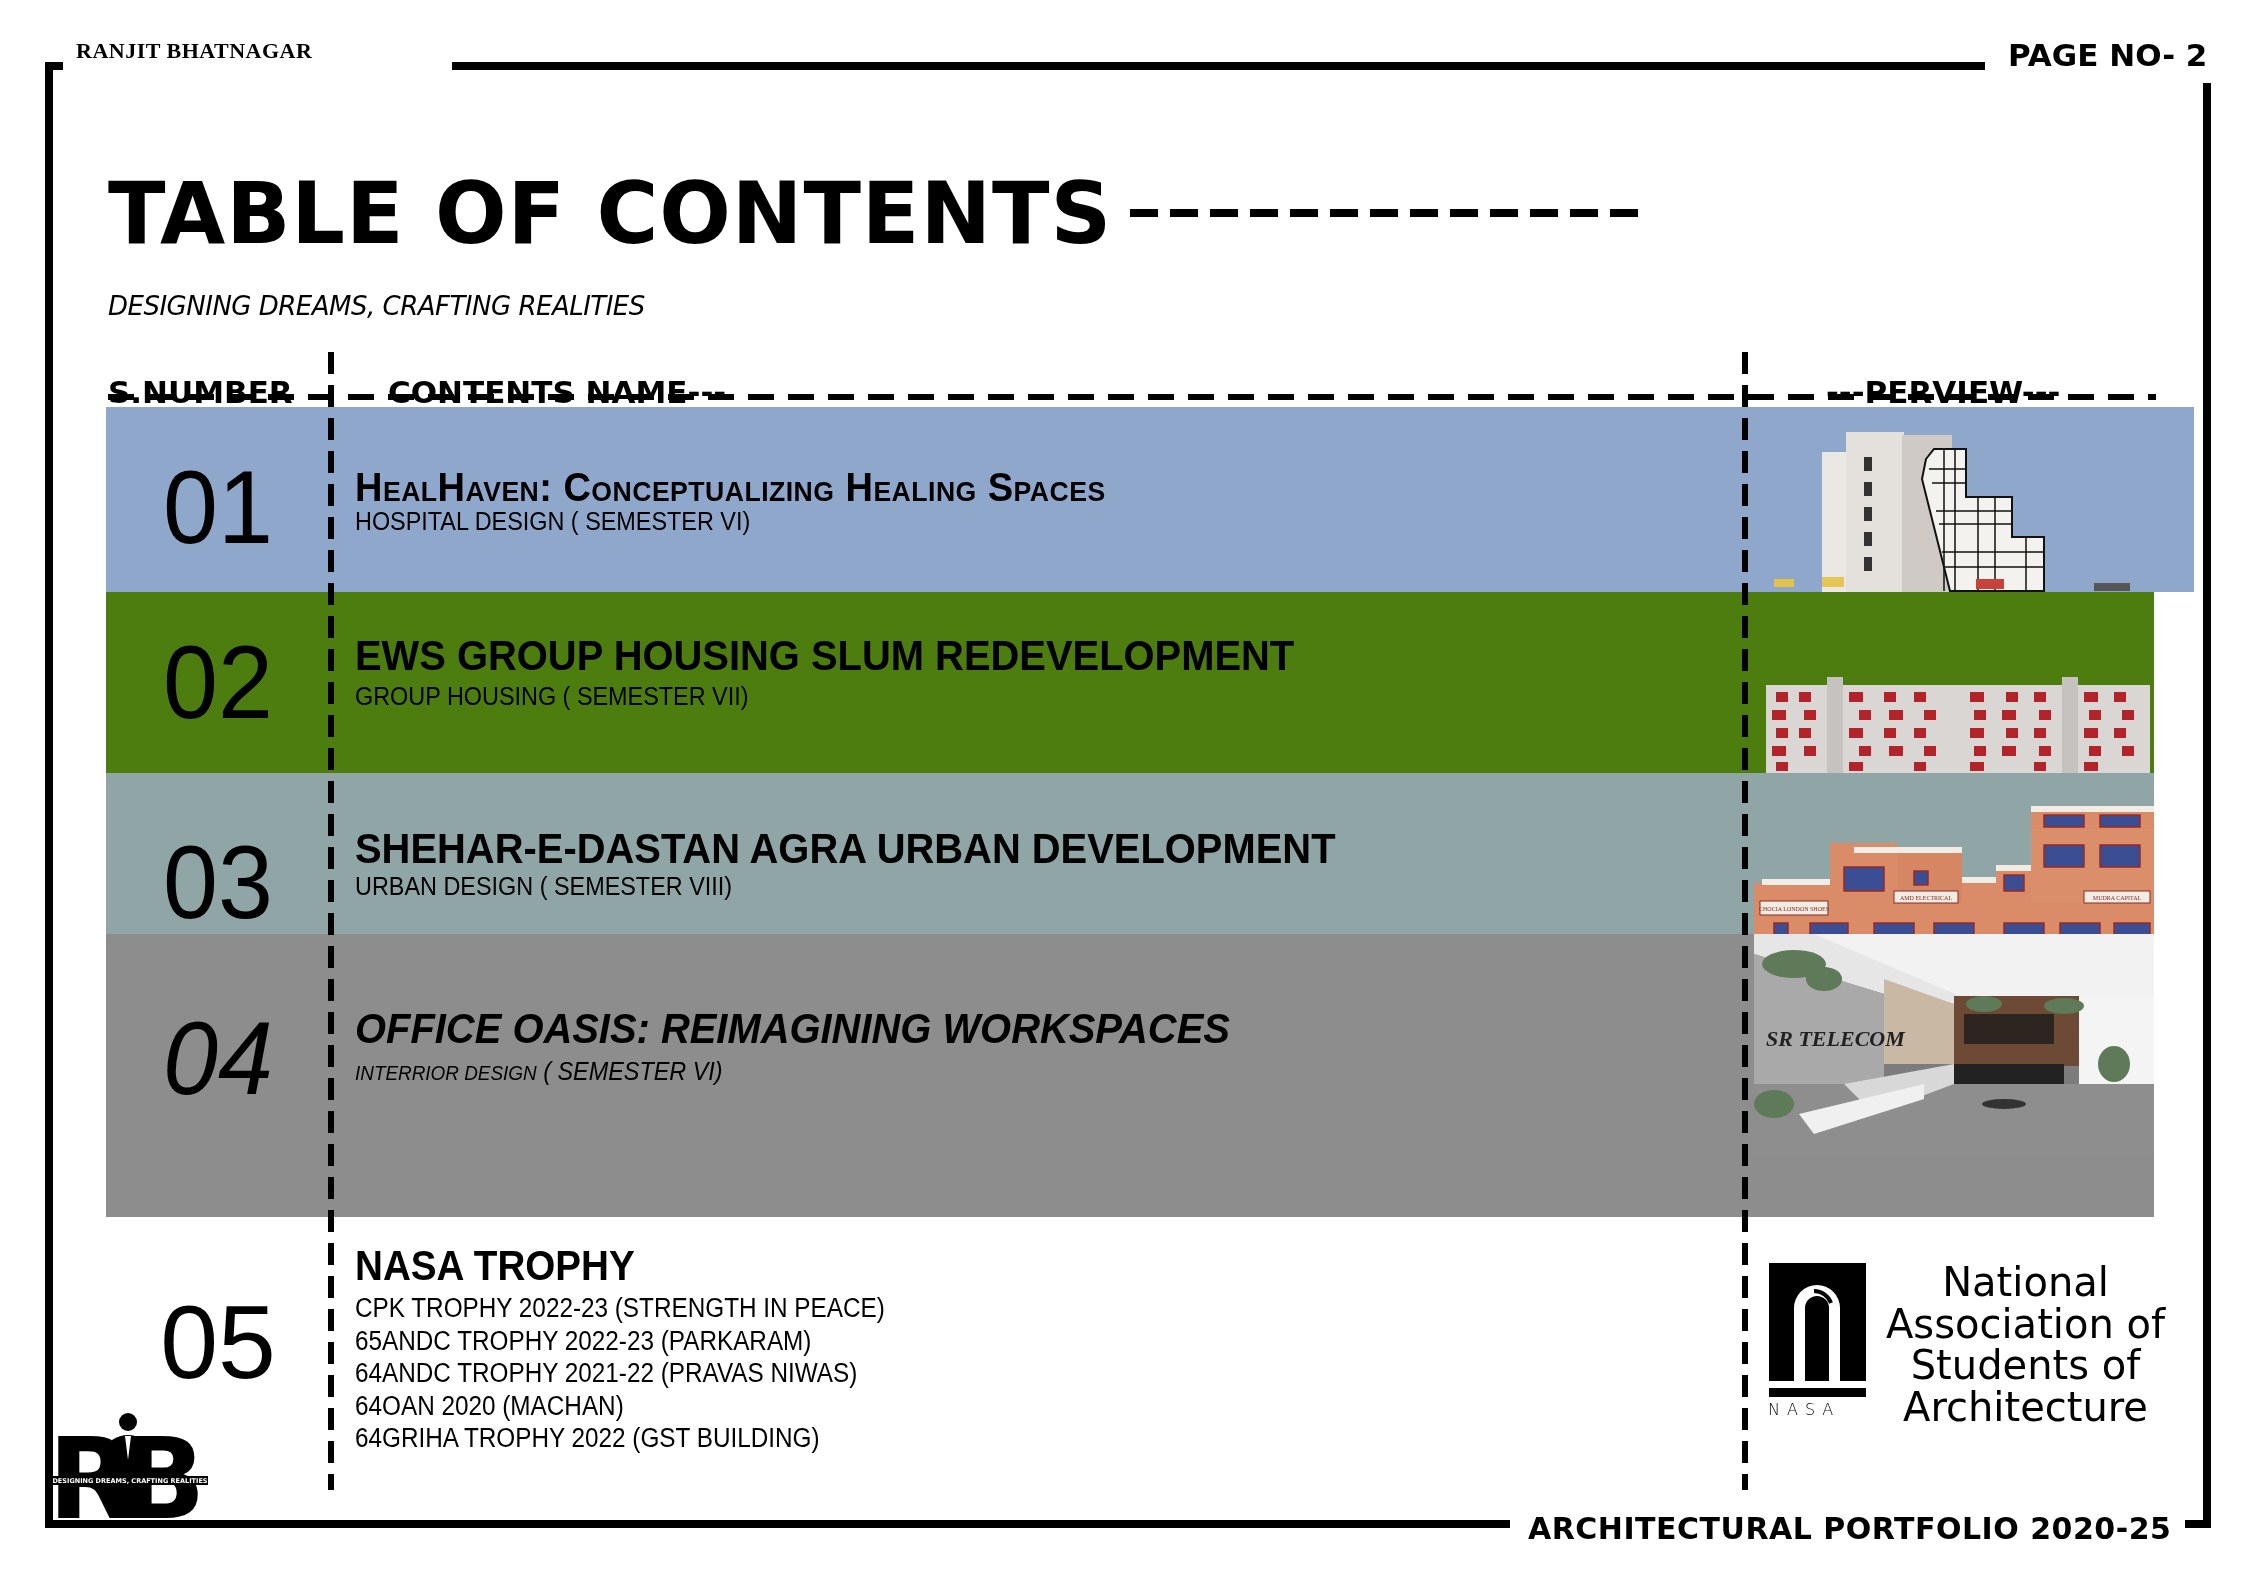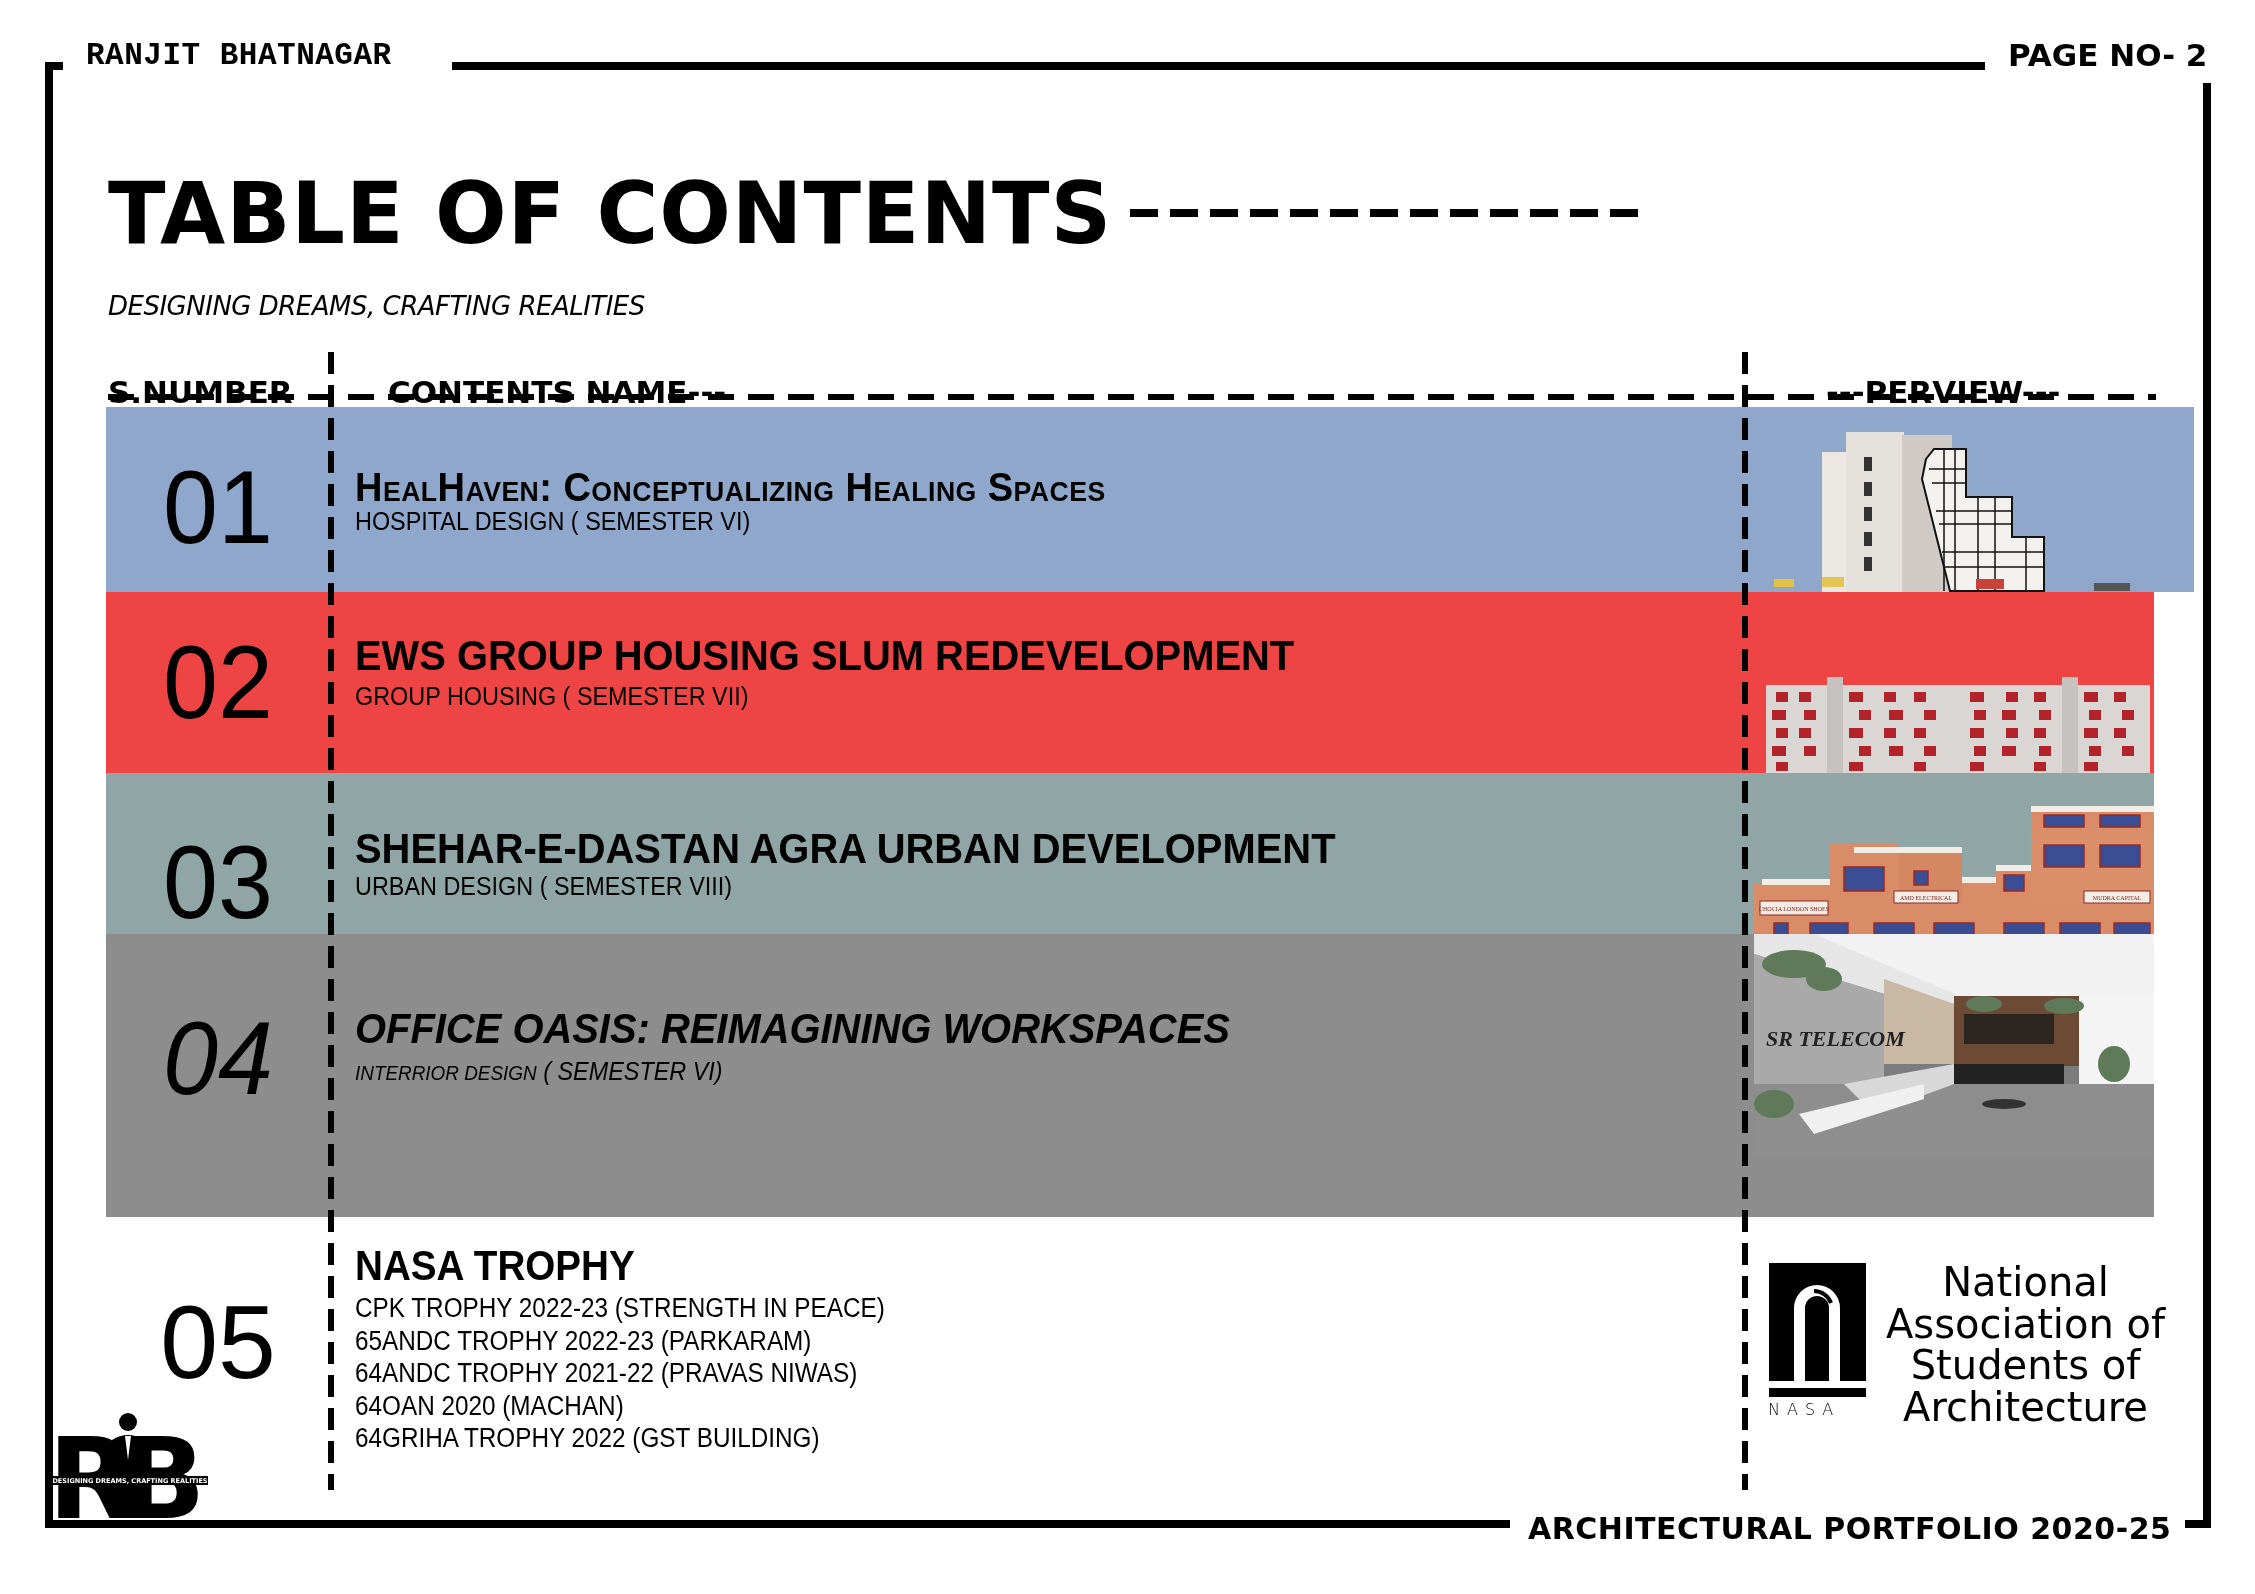--- a/index.html
+++ b/index.html
@@ -7,21 +7,21 @@
   .abs { position:absolute; }
 
   
   .frame-top-left-tick { left:45px; top:62px; width:18px; height:8px; background:#000; }
   .frame-left { left:45px; top:62px; width:8px; height:1466px; background:#000; }
   .frame-top-line { left:452px; top:62px; width:1533px; height:8px; background:#000; }
   .frame-right { left:2203px; top:83px; width:8px; height:1445px; background:#000; }
   .frame-bottom-left-line { left:45px; top:1520px; width:1465px; height:8px; background:#000; }
   .frame-bottom-right-tick { left:2185px; top:1520px; width:26px; height:8px; background:#000; }
 
-  .header-name { left:86px; top:40px; font-size:31px; font-weight:700; font-family:Liberation Mono, monospace; letter-spacing:0.5px; line-height:1; }
+  .header-name { left:76px; top:40px; font-size:22px; font-weight:700; font-family:Liberation Serif, serif; letter-spacing:0.5px; line-height:1; }
   .header-page { left:2008px; top:40px; font-size:31px; font-weight:700; font-family:"DejaVu Sans", sans-serif; line-height:1;text-align:center; }
   .footer-title { left:1528px; top:1514px; font-size:30px; font-weight:700; font-family:"DejaVu Sans", sans-serif; line-height:1; letter-spacing:0.5px; }
 
   .main-title { left:108px; top:170px; font-size:86px; font-weight:900; font-family:"DejaVu Sans", sans-serif; line-height:1; letter-spacing:1px; transform:scaleX(0.98); transform-origin:left; }
   .title-dashes { left:1130px; top:209px; width:520px; height:8px;
     background: repeating-linear-gradient(90deg, #000 0 28px, transparent 28px 40px); }
   .tagline { left:108px; top:293px; font-size:26px; font-style:italic; font-weight:300; font-family:"DejaVu Sans", sans-serif; line-height:1; letter-spacing:-0.5px; }
 
   .col-head { top:352px; font-size:31px; font-weight:700; font-family:"DejaVu Sans", sans-serif; line-height:1;margin-top:25px; }
   .col-head.sn { left:108px; }
@@ -134,21 +134,21 @@
           <line x1="191" y1="160" x2="290" y2="160"></line>
       </g>
       <rect x="20" y="172" width="20" height="8" fill="#e3c24a"></rect>
       <rect x="68" y="170" width="22" height="10" fill="#e5c655"></rect>
       <rect x="222" y="172" width="28" height="10" fill="#c9423a"></rect>
       <rect x="340" y="176" width="36" height="8" fill="#555"></rect>
     </svg>
   </div>
 </div>
 
-<div class="abs row r2" style="background:#ef4444;">
+<div class="abs row r2" style="background:#4d7c0f;">
   <div class="row-num">02</div>
   <div class="row-title">EWS GROUP HOUSING SLUM REDEVELOPMENT</div>
   <div class="row-sub">GROUP HOUSING ( SEMESTER VII)</div>
   <div class="preview">
     <svg width="400" height="181" viewBox="0 0 400 181">
       <rect x="12" y="93" width="384" height="88" fill="#d9d6d4"></rect>
       <rect x="73" y="85" width="16" height="96" fill="#c5c2c0"></rect>
       <rect x="308" y="85" width="16" height="96" fill="#c5c2c0"></rect>
       <g fill="#b3232a">
         <rect x="22" y="100" width="12" height="10"></rect>

